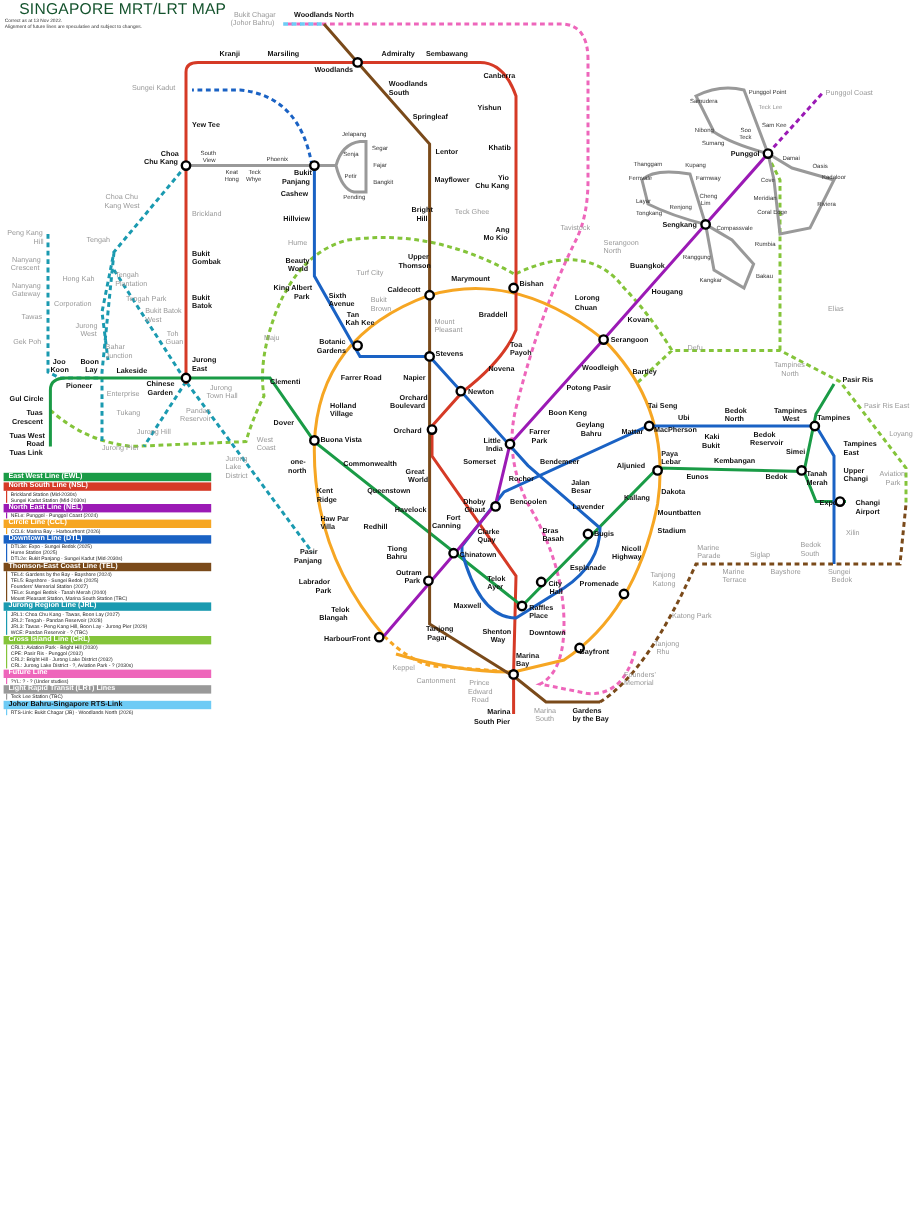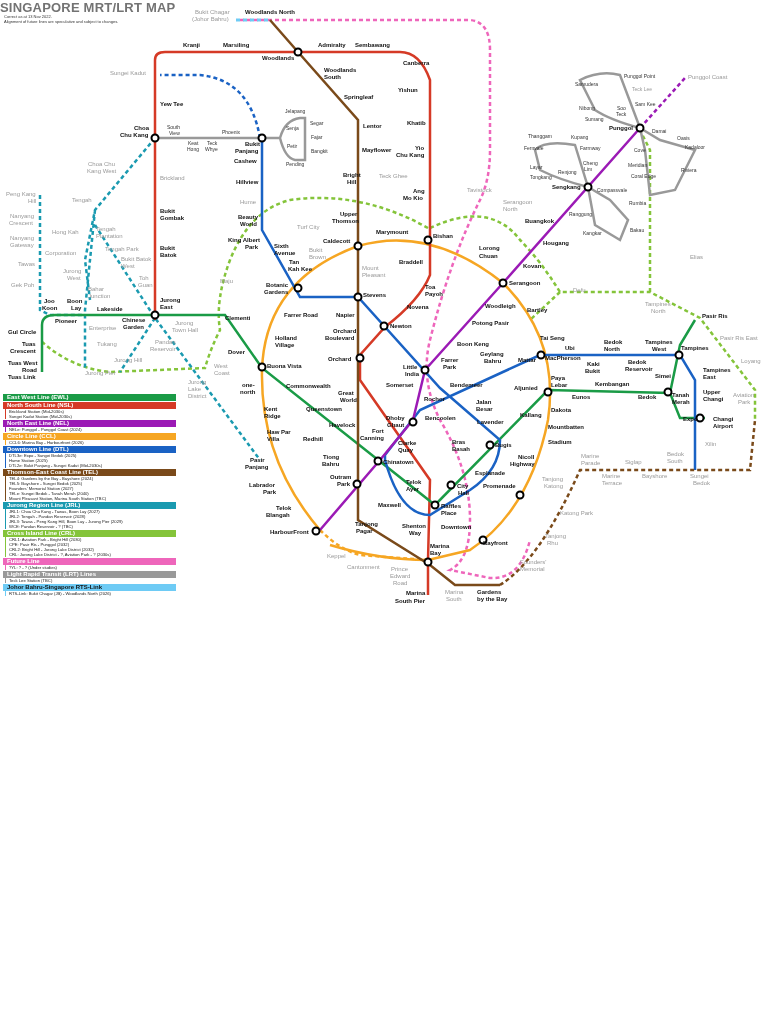--- a/index.html
+++ b/index.html
@@ -1,17 +1,17 @@
 <!DOCTYPE html>
 <html><head>
 <meta charset="utf-8">
 <style>
   html,body{margin:0;padding:0;background:#fff;}
   body{width:768px;height:1024px;position:relative;overflow:hidden;font-family:"Liberation Sans",sans-serif;}
-  .title{position:absolute;left:0;top:0px;font-size:13px;font-weight:bold;color:#737373;letter-spacing:0.2px;}
+  .title{position:absolute;left:16px;top:0px;font-size:13px;font-weight:normal;color:#14532d;letter-spacing:0.2px;}
   .sub{position:absolute;left:4px;font-size:4px;color:#333;}
   svg{position:absolute;left:0;top:0;}
   .lbl{font-family:"Liberation Sans",sans-serif;font-size:6px;fill:#111;font-weight:bold;}
   .lblf{font-family:"Liberation Sans",sans-serif;font-size:6px;fill:#999;}
   .lbls{font-family:"Liberation Sans",sans-serif;font-size:5px;fill:#333;}
   .legend{position:absolute;left:3px;top:393px;width:173px;font-size:4.2px;color:#222;line-height:5px;}
   .lg-head{color:#fff;font-weight:bold;font-size:6px;padding:0 4px;height:7px;line-height:7px;margin-top:1px;}
   .lg-body{padding-left:3px;border-left:1.5px solid;margin-left:2px;}
   .lg-body div{white-space:nowrap;overflow:hidden;}
 </style>

